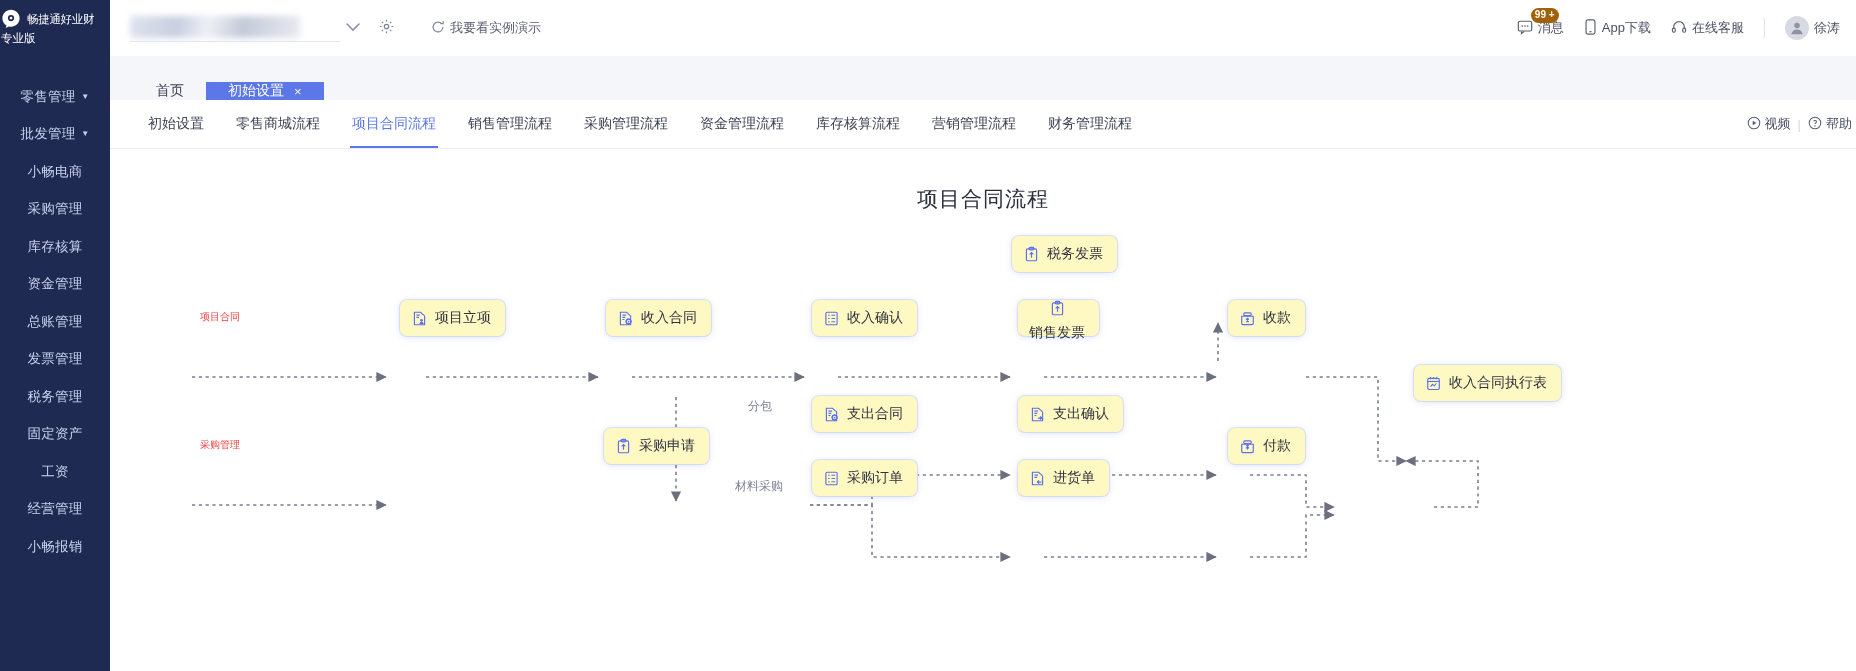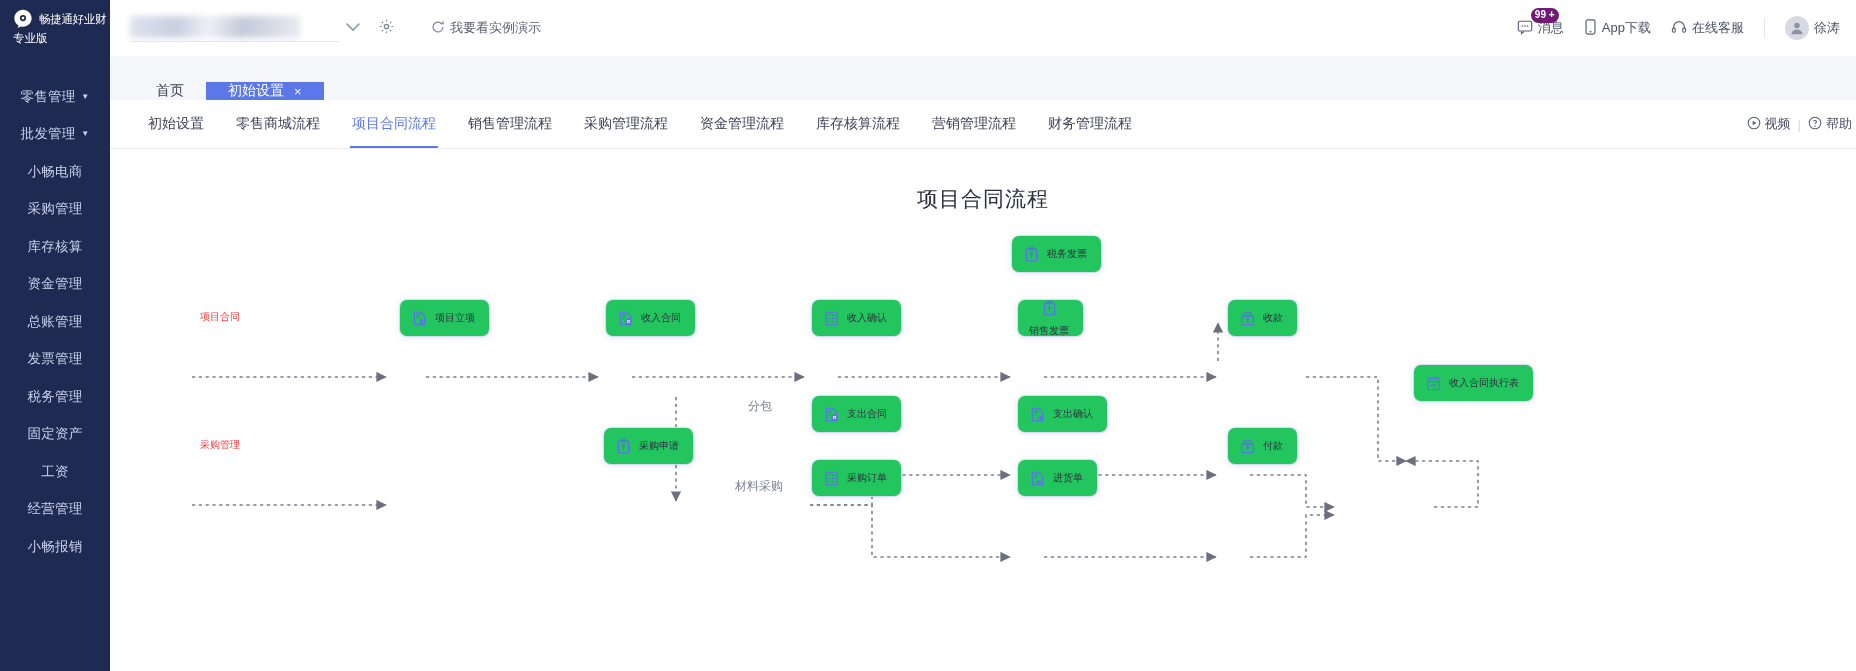--- a/index.html
+++ b/index.html
@@ -10,21 +10,21 @@
     font-size:13px;
   }
   .app { position:relative; width:1856px; height:671px; display:flex; }
 
   
   .sidebar {
     width:110px; min-width:110px; height:671px;
     background:#1f2a52;
     position:relative; overflow:hidden;
   }
-  .logo-block { height:56px; padding:8px 6px 0 12px; position:relative; }
+  .logo-block { height:56px; padding:8px 6px 0 0; position:relative; }
   .logo-row { display:flex; align-items:center; gap:5px; }
   .logo-mark { width:22px; height:22px; flex:0 0 22px; }
   .logo-text { color:#fff; font-size:11.5px; letter-spacing:-0.3px; white-space:nowrap; }
   .logo-sub { color:#fff; font-size:11.5px; margin-top:1px; margin-left:1px; }
   .menu { margin-top:22px; }
   .menu-item {
     height:37.5px; display:flex; align-items:center; justify-content:center;
     color:#c9d2ee; font-size:13.5px; gap:6px; cursor:pointer;
     letter-spacing:0.2px;
   }
@@ -45,21 +45,21 @@
     filter:blur(3.2px); border-radius:2px;
   }
   .search-underline { position:absolute; left:0; bottom:0; width:100%; height:1px; background:#e4e6ef; }
   .chev-down { margin-left:6px; color:#8a94ad; font-size:12px; }
   .gear { margin-left:18px; color:#7a839b; cursor:pointer; }
   .demo-link { margin-left:36px; display:flex; align-items:center; gap:5px; color:#5a6071; font-size:13px; cursor:pointer; }
   .hdr-right { margin-left:auto; display:flex; align-items:center; gap:20px; }
   .hdr-item { display:flex; align-items:center; gap:5px; color:#4a5063; font-size:13px; cursor:pointer; position:relative; }
   .badge {
     position:absolute; left:14px; top:-11px;
-    background:#701a75; color:#fff; font-size:10px; line-height:14px;
+    background:#a16207; color:#fff; font-size:10px; line-height:14px;
     height:15px; min-width:26px; padding:0 4px; border-radius:8px;
     text-align:center; font-weight:bold;
   }
   .divider-v { width:1px; height:20px; background:#e2e4ec; }
   .avatar { width:24px; height:24px; border-radius:50%; background:#d8dae3; display:flex; align-items:center; justify-content:center; }
   .uname { color:#4a5063; font-size:13px; max-width:40px; overflow:hidden; }
 
   
   .tabstrip { height:44px; background:#f5f6fa; display:flex; align-items:flex-end; padding-left:24px; }
   .tab { display:flex; align-items:center; padding:0 22px; font-size:14px; color:#3d4254; cursor:pointer; }
@@ -85,23 +85,23 @@
   .subtabs-right { margin-left:auto; display:flex; align-items:center; gap:7px; padding-right:4px; }
   .st-link { display:flex; align-items:center; gap:4px; color:#4a5063; font-size:13px; cursor:pointer; }
   .st-sep { color:#d7d9e2; }
 
   .flow-title { text-align:center; font-size:21px; color:#2b2f3d; margin-top:36px; letter-spacing:1px; }
 
   
   .canvas { position:relative; width:100%; height:430px; }
   .node {
     position:absolute; height:36px; display:flex; align-items:center; gap:7px;
-    padding:0 14px 0 11px; background:#22c55e; border-radius:7px;
+    padding:0 14px 0 11px; background:#fef9c3; border-radius:7px;
     box-shadow:0 1px 7px rgba(91,119,232,.22), 0 0 0 1px rgba(226,229,243,.9);
-    font-size:10px; color:#2e3240; white-space:nowrap; cursor:pointer;
+    font-size:14px; color:#2e3240; white-space:nowrap; cursor:pointer;
   }
   .node .ni { width:17px; height:17px; flex:0 0 17px; display:block; }
   .lane-label { position:absolute; font-size:10px; color:#ef4444; }
   .edge-label { position:absolute; font-size:12px; color:#7b8095; }
   .canvas svg.wires { position:absolute; left:0; top:0; width:100%; height:100%; pointer-events:none; }
 </style>
 </head>
 <body>
 
 <div class="app">

